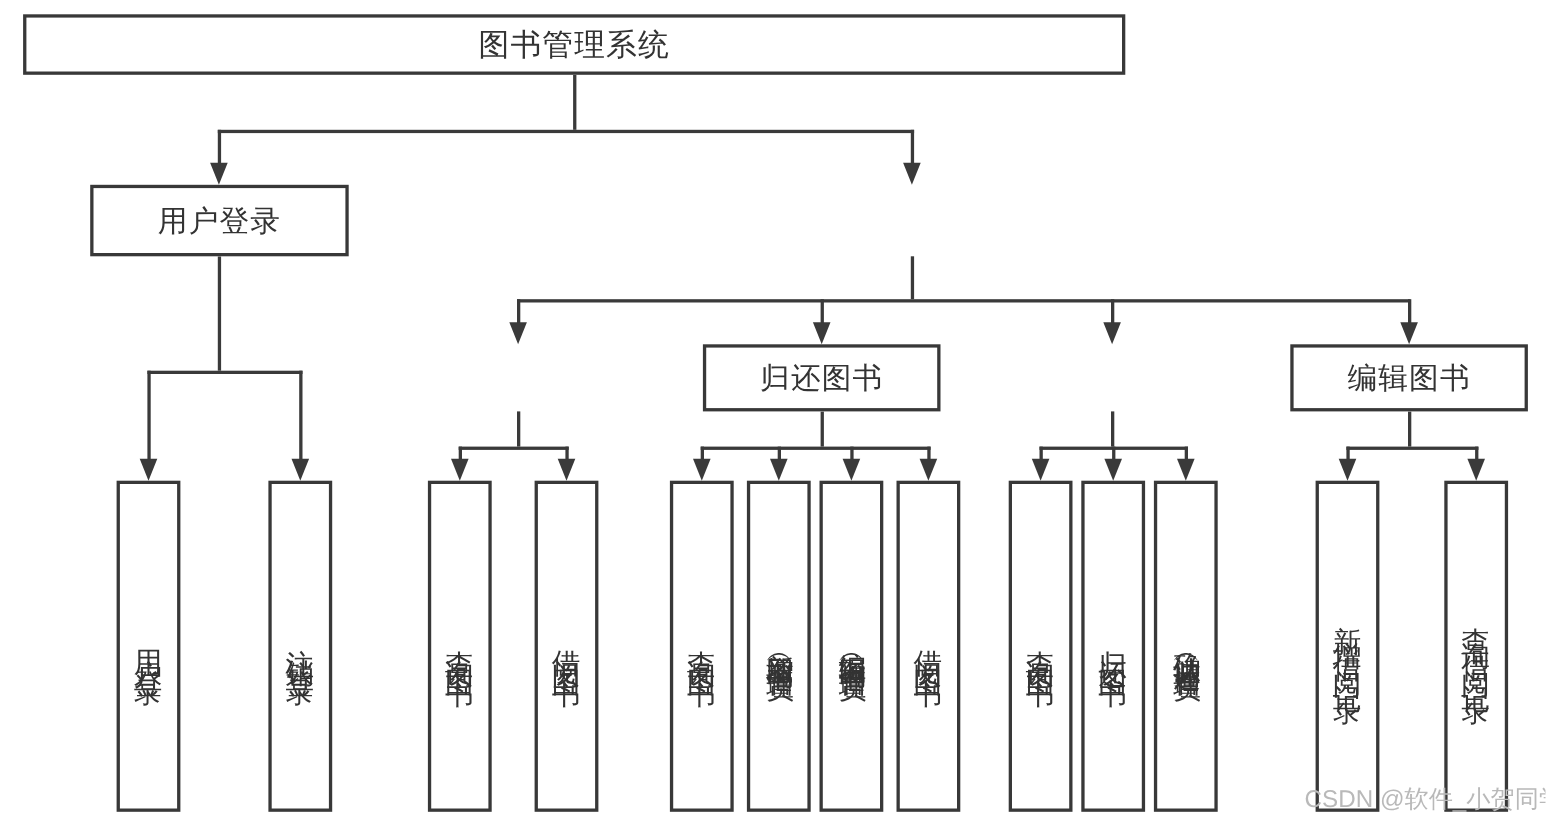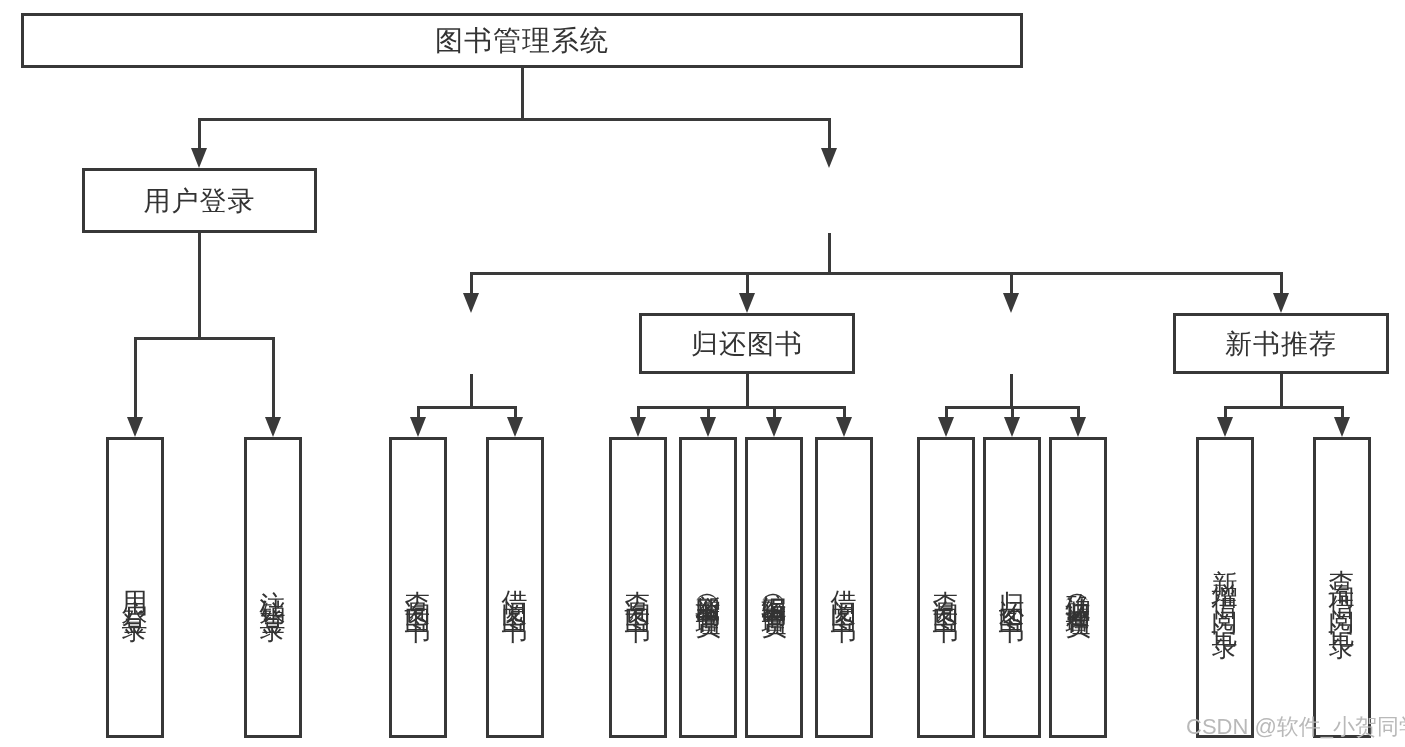--- a/index.html
+++ b/index.html
@@ -40,21 +40,21 @@
 </head>
 <body>
 
 <div class="canvas">
 
   <div class="node root" style="left:21px;top:13px;width:1002px;height:55px;">图书管理系统</div>
 
   <div class="node" style="left:82px;top:168px;width:235px;height:65px;">用户登录</div>
 
   <div class="node" style="left:639px;top:313px;width:216px;height:61px;">归还图书</div>
-  <div class="node" style="left:1173px;top:313px;width:216px;height:61px;">新书推荐</div>
+  <div class="node" style="left:1173px;top:313px;width:216px;height:61px;">编辑图书</div>
 
   <div class="node vnode" style="left:106px;top:437px;width:58px;height:301px;">
     <span class="vtext">用户登录</span>
   </div>
   <div class="node vnode" style="left:244px;top:437px;width:58px;height:301px;">
     <span class="vtext">注销登录</span>
   </div>
 
   <div class="node vnode" style="left:389px;top:437px;width:58px;height:301px;">
     <span class="vtext">查询图书</span>

